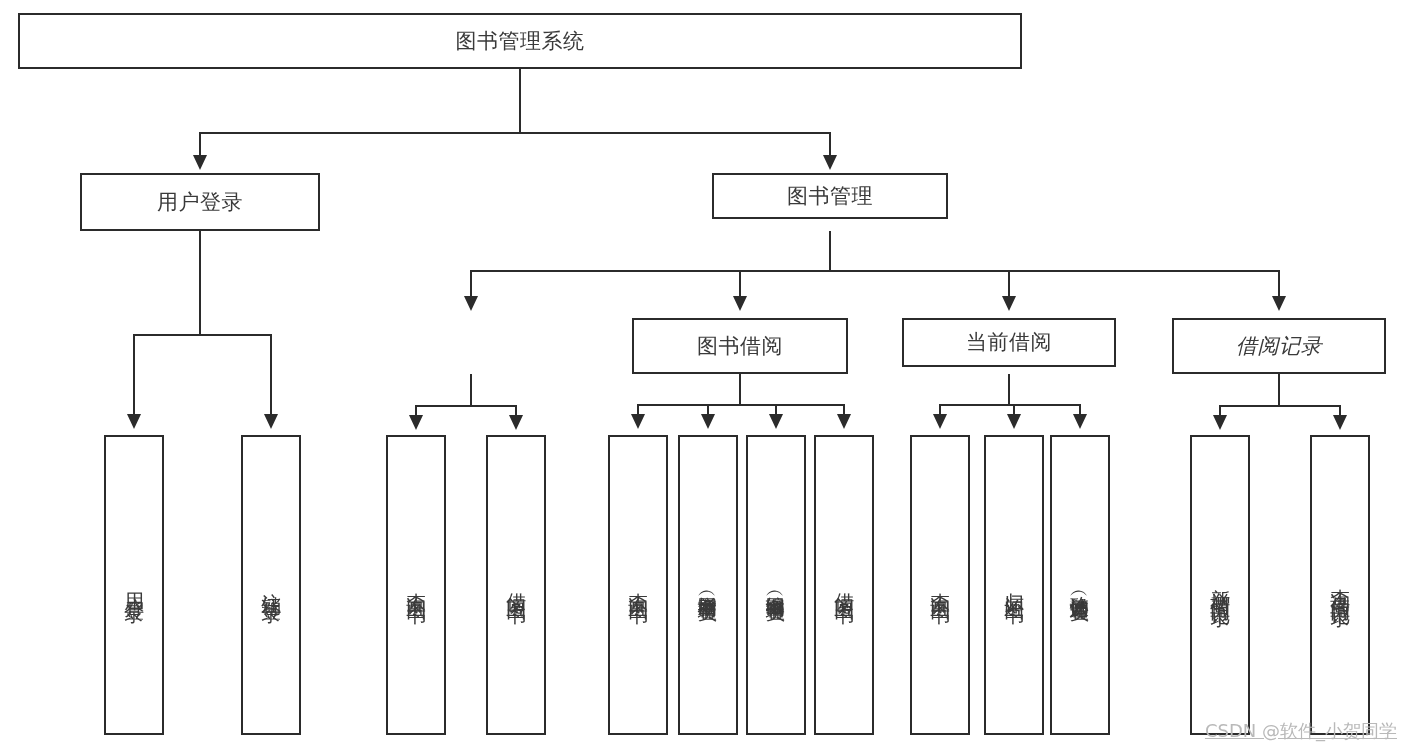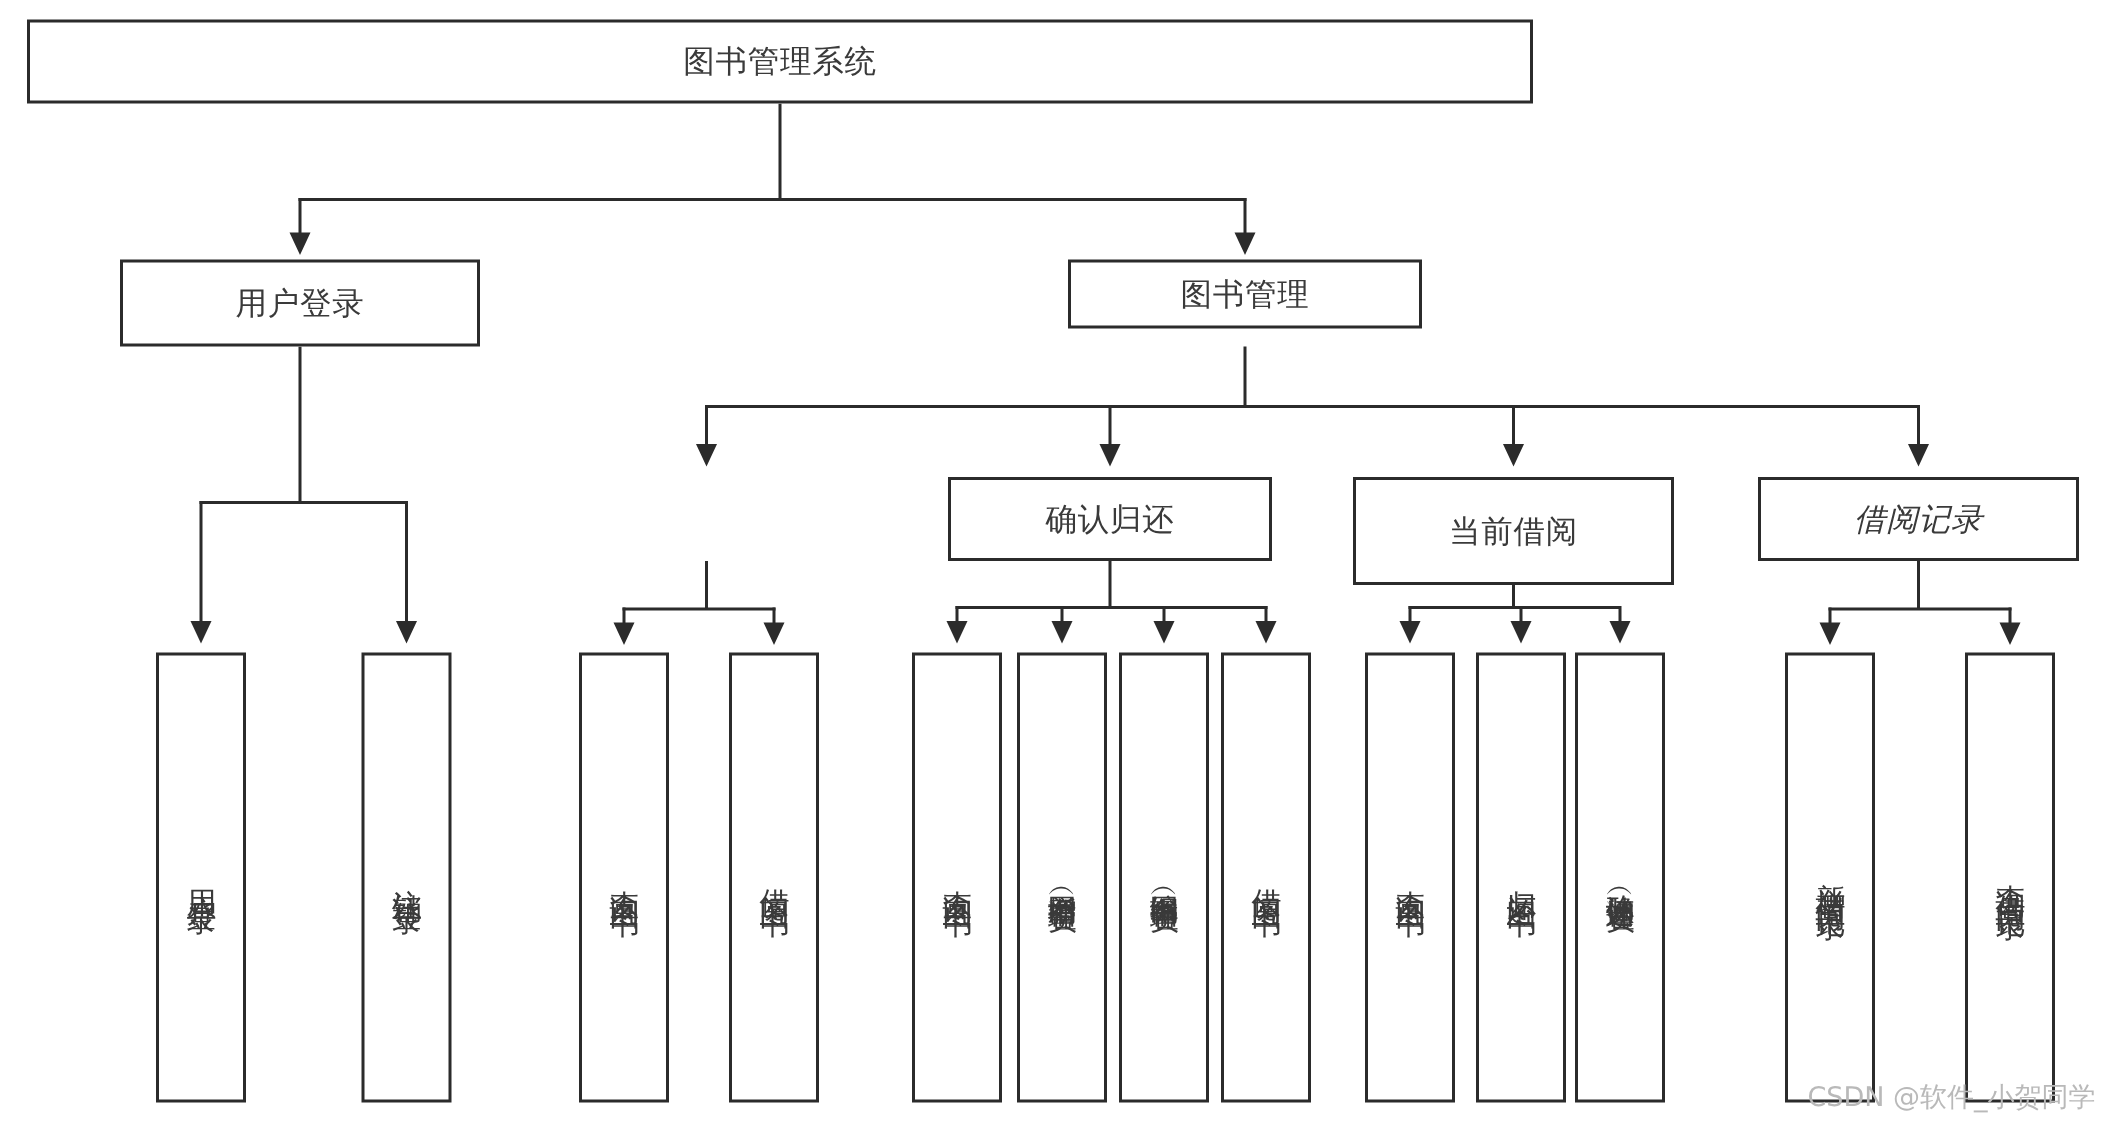--- a/index.html
+++ b/index.html
@@ -73,43 +73,44 @@
   
   #watermark {
     position: absolute;
     right: 8px;
     bottom: 4px;
     font-size: 18px;
     color: #b9b9b9;
     white-space: nowrap;
     z-index: 5;
     font-family: "DejaVu Sans", "Liberation Sans", sans-serif;
+    text-decoration: underline;
   }
 </style>
 </head>
 <body>
 
 <div id="canvas">
 
   <div class="node root h" style="left:18px;top:13px;width:1004px;height:56px;">
     <span class="lbl">图书管理系统</span>
   </div>
 
   <div class="node h" style="left:80px;top:173px;width:240px;height:58px;">
     <span class="lbl">用户登录</span>
   </div>
 
   <div class="node h" style="left:712px;top:173px;width:236px;height:46px;">
     <span class="lbl">图书管理</span>
   </div>
 
   <div class="node h" style="left:632px;top:318px;width:216px;height:56px;">
-    <span class="lbl">确认归还</span>
-  </div>
-  <div class="node h" style="left:902px;top:318px;width:214px;height:72px;">
+    <span class="lbl">图书借阅</span>
+  </div>
+  <div class="node h" style="left:902px;top:318px;width:214px;height:49px;">
     <span class="lbl">当前借阅</span>
   </div>
   <div class="node h" style="left:1172px;top:318px;width:214px;height:56px;font-style:italic;">
     <span class="lbl">借阅记录</span>
   </div>
 
   <div class="node v" style="left:104px;top:435px;width:60px;height:300px;">
     <span class="lbl">用户登录</span>
   </div>
   <div class="node v" style="left:241px;top:435px;width:60px;height:300px;">

